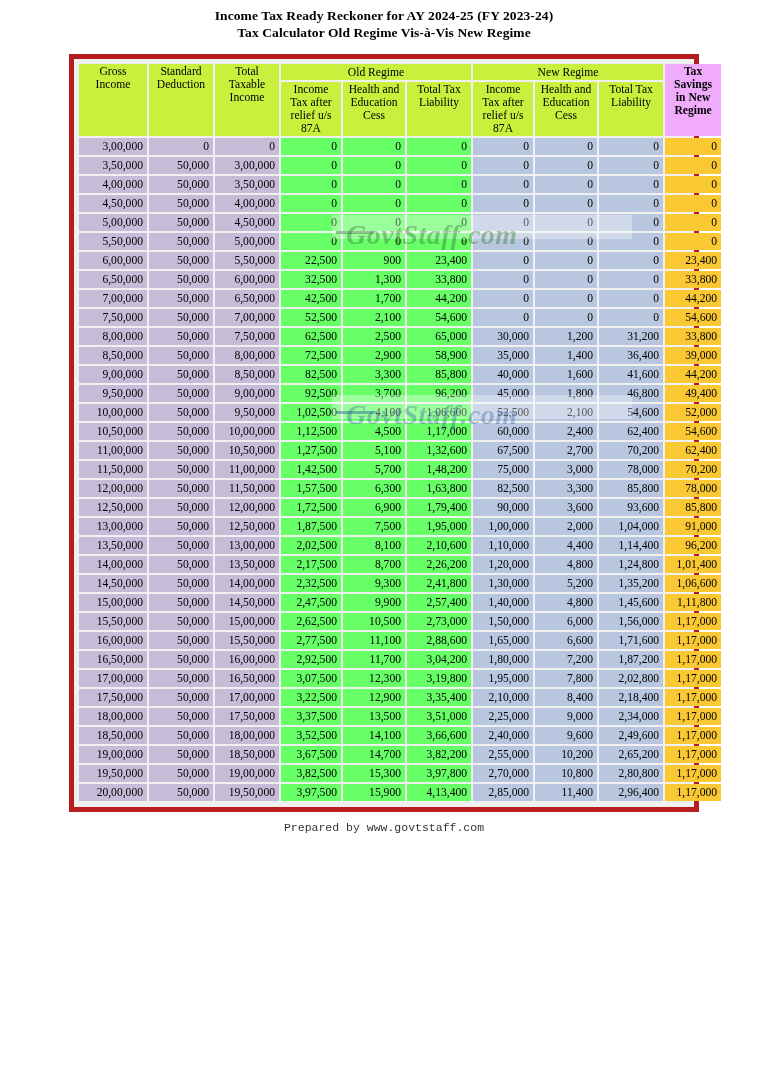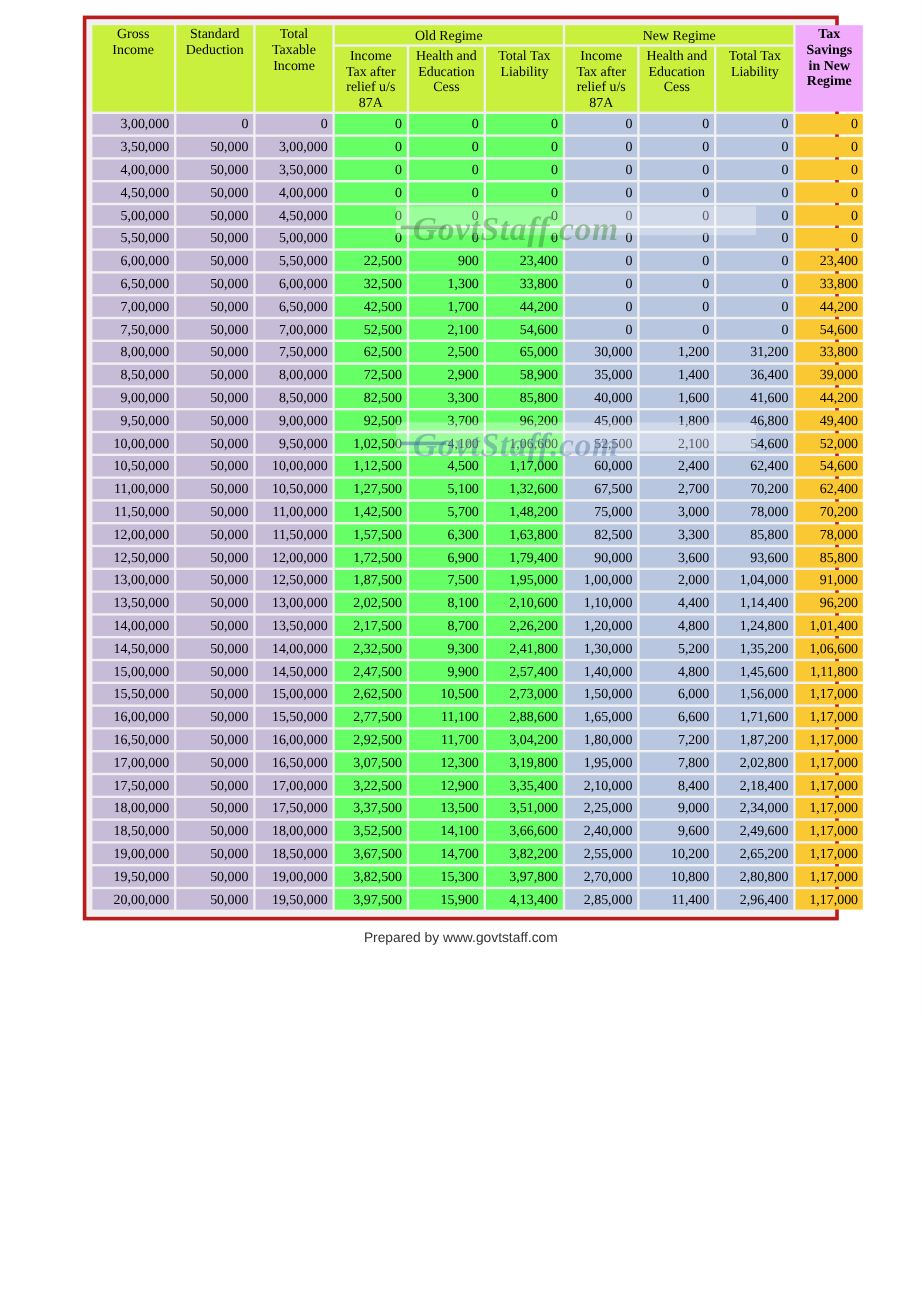--- a/index.html
+++ b/index.html
@@ -37,21 +37,21 @@
     letter-spacing: 0.1px;
     color: #000;
   }
 
   
   .table-wrap {
     position: relative;
     margin: 13px auto 4px auto;
     width: 630px;
     background: #f0f0f0;
-    border: 3px solid #b91c1c;
+    border: 5px solid #b91c1c;
     padding: 3px 3px 4px 3px;
     box-sizing: border-box;
   }
 
   table.reckoner {
     border-collapse: separate;
     border-spacing: 2px;
     width: 624px;
     table-layout: fixed;
   }
@@ -149,31 +149,35 @@
     position: absolute;
     pointer-events: none;
     background: rgba(255,255,255,0.34);
   }
   .wm-b1 { left: 258px; top: 156px; width: 300px; height: 24px; }
   .wm-b2 { left: 258px; top: 336px; width: 300px; height: 24px; }
 
   
   .footer {
     text-align: center;
-    font-family: Liberation Sans, sans-serif;
+    font-family: Liberation Mono, monospace;
     font-size: 11.5px;
     color: #333;
     margin-top: 9px;
   }
 </style>
 </head>
 <body>
 
 <div class="page">
 
+  <div class="title-block">
+    <div class="title-line">Income Tax Ready Reckoner for AY 2024-25 (FY 2023-24)</div>
+    <div class="title-line">Tax Calculator Old Regime Vis-à-Vis New Regime</div>
+  </div>
 
   <div class="table-wrap">
     <table class="reckoner">
       <colgroup>
         <col style="width:68px">
         <col style="width:64px">
         <col style="width:64px">
         <col style="width:60px">
         <col style="width:62px">
         <col style="width:64px">

